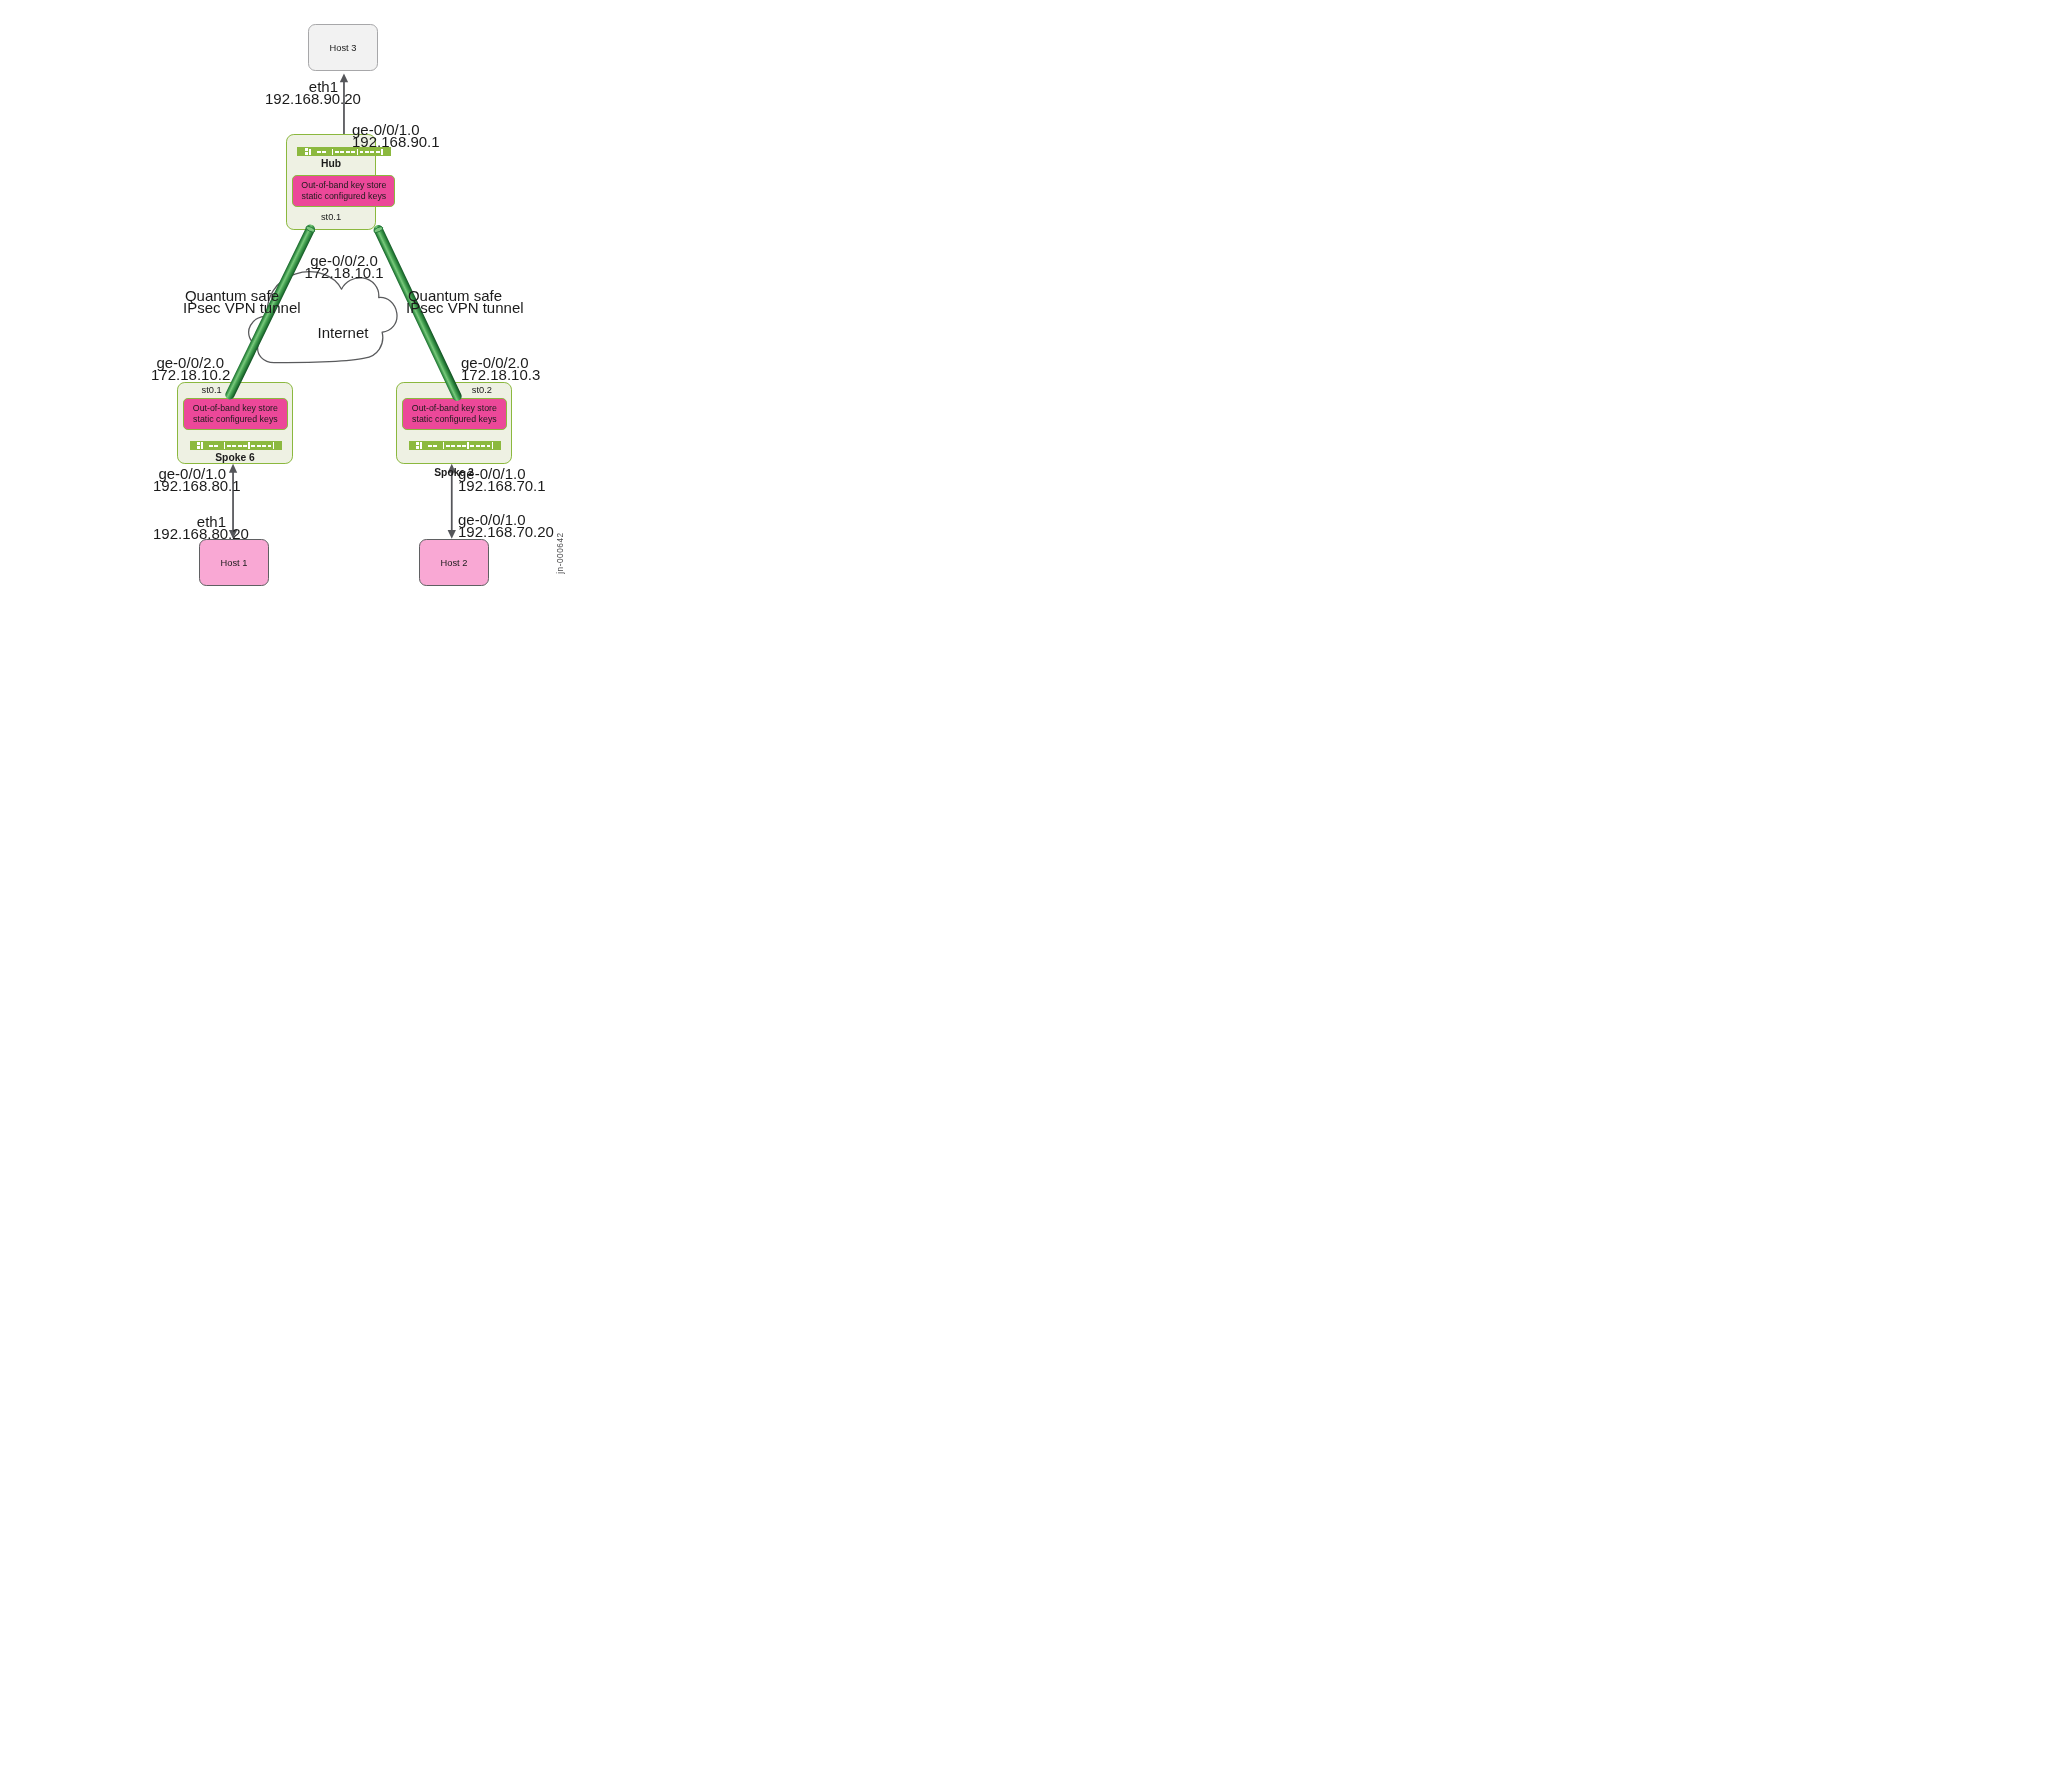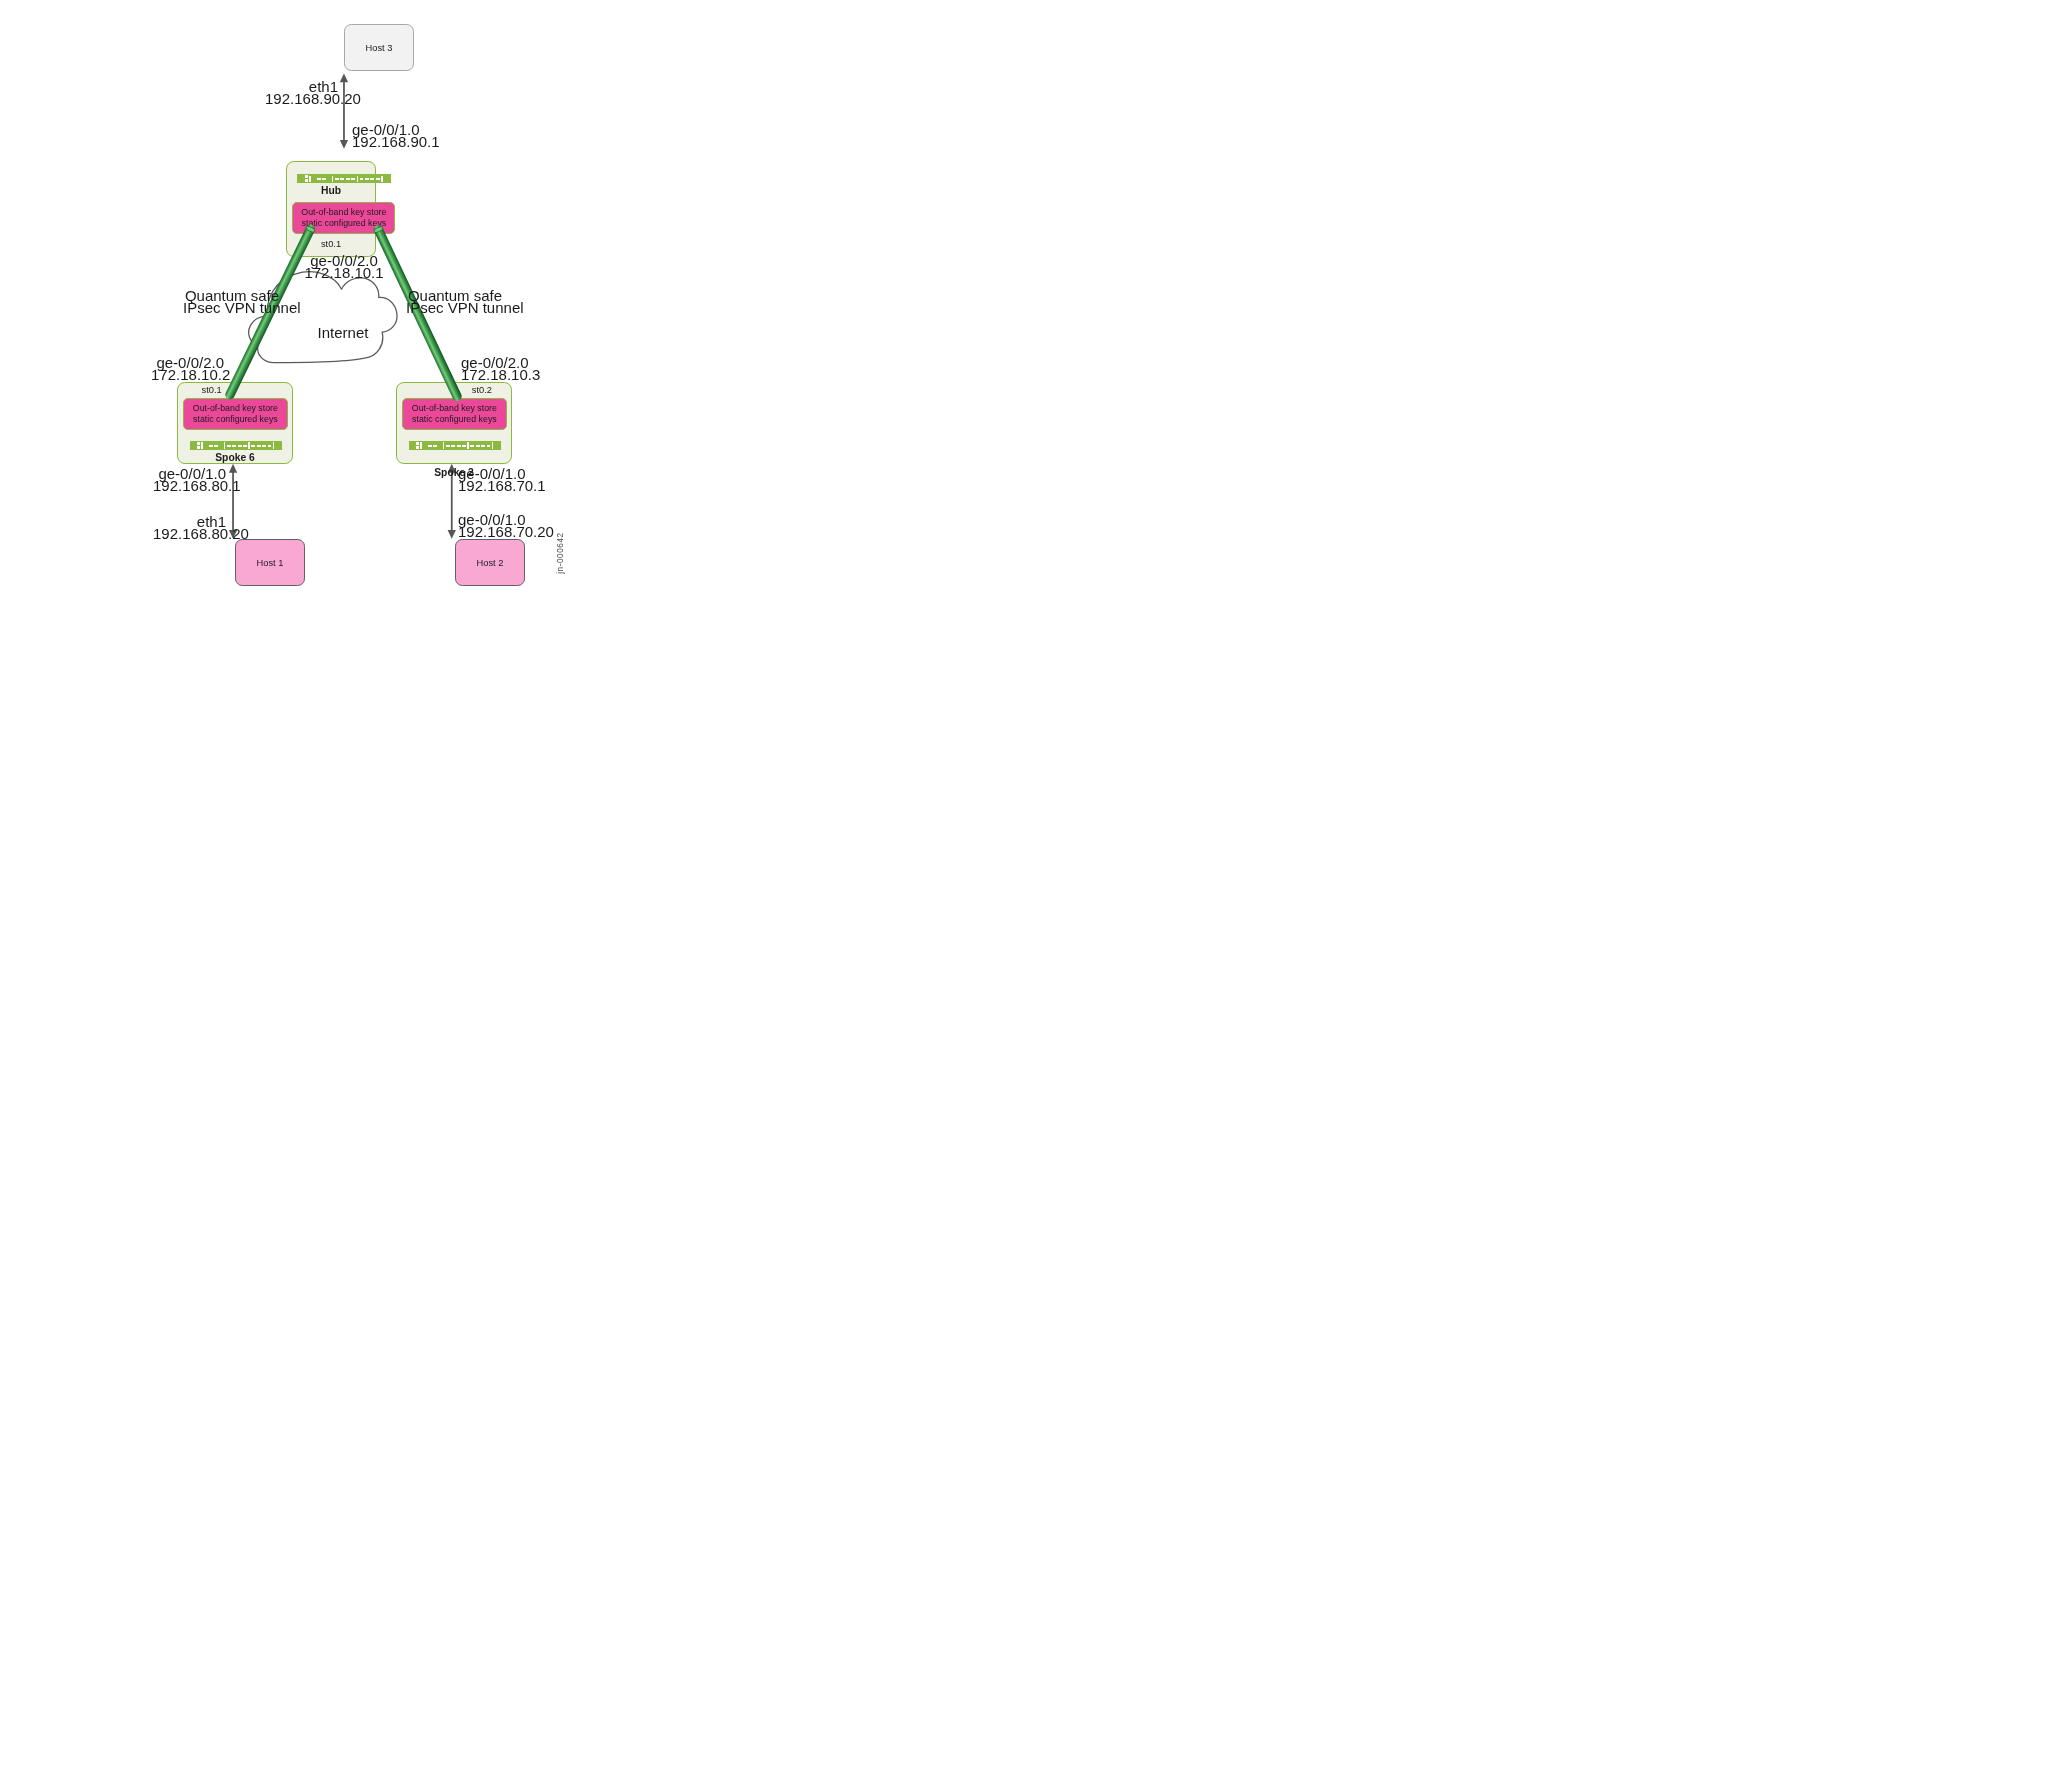--- a/index.html
+++ b/index.html
@@ -5,21 +5,21 @@
   html,body{margin:0;padding:0;background:#ffffff;}
   .canvas{
     position:relative;width:685px;height:596px;background:#fff;overflow:hidden;
     font-family:"Liberation Sans", sans-serif;color:#1b1b1b;
   }
   svg.layer{position:absolute;left:0;top:0;pointer-events:none;}
   .under{z-index:1}
   .over{z-index:3}
   .node{position:absolute;box-sizing:border-box;z-index:2}
   .devbox{background:#eef1e3;border:1.7px solid #8bb83e;border-radius:7.8px}
-  .hostbox{display:flex;align-items:center;justify-content:center;font-size:9.3px;border-radius:7.3px;border:1.7px solid;margin-left:36px;}
+  .hostbox{display:flex;align-items:center;justify-content:center;font-size:9.3px;border-radius:7.3px;border:1.7px solid;}
   .host-remote{background:#f2f2f2;border-color:#a7a7a9}
   .host-local{background:#f9a8d4;border-color:#5f6062}
   .devname{position:absolute;left:0;right:0;text-align:center;font-size:10.3px;font-weight:bold}
   .keybox{position:absolute;background:#ec4899;border:1.2px solid #8bb83e;border-radius:4.9px;
     display:flex;flex-direction:column;align-items:center;justify-content:center;
     font-size:8.8px;line-height:10.8px;box-sizing:border-box;white-space:nowrap}
   .stlabel{position:absolute;font-size:9.3px;white-space:nowrap}
   .bar{position:absolute;background:#8cb93f;display:flex;align-items:center;justify-content:center;gap:1.5px}
   .g-sq{display:flex;flex-direction:column;gap:1px}
   .g-q{width:2.9px;height:2.9px;background:#fff}
@@ -65,21 +65,21 @@
       <line x1="923.3" y1="962" x2="923.3" y2="1087" stroke="#55565a" stroke-width="3.6"></line>
       <polygon points="923.3,948 914.8,966 931.8,966"></polygon>
       <polygon points="923.3,1101 914.8,1083 931.8,1083"></polygon>
     </g>
   </svg>
 
   <div class="node hostbox host-remote" style="left:308px;top:24px;width:70px;height:47px">
     <span>Host 3</span>
   </div>
 
-  <div class="node devbox" style="left:286px;top:161px;width:90px;height:96px">
+  <div class="node devbox" style="left:286px;top:134px;width:90px;height:96px">
     <div class="bar" style="left:9.8px;top:12.2px;width:94px;height:9.3px">
         <div class="g-sq">
           <div class="g-q"></div>
           <div class="g-q"></div>
         </div>
         <div class="g-v"></div>
         <div class="g-sp"></div>
         <div class="g-d"></div>
         <div class="g-d"></div>
         <div class="g-sp"></div>

